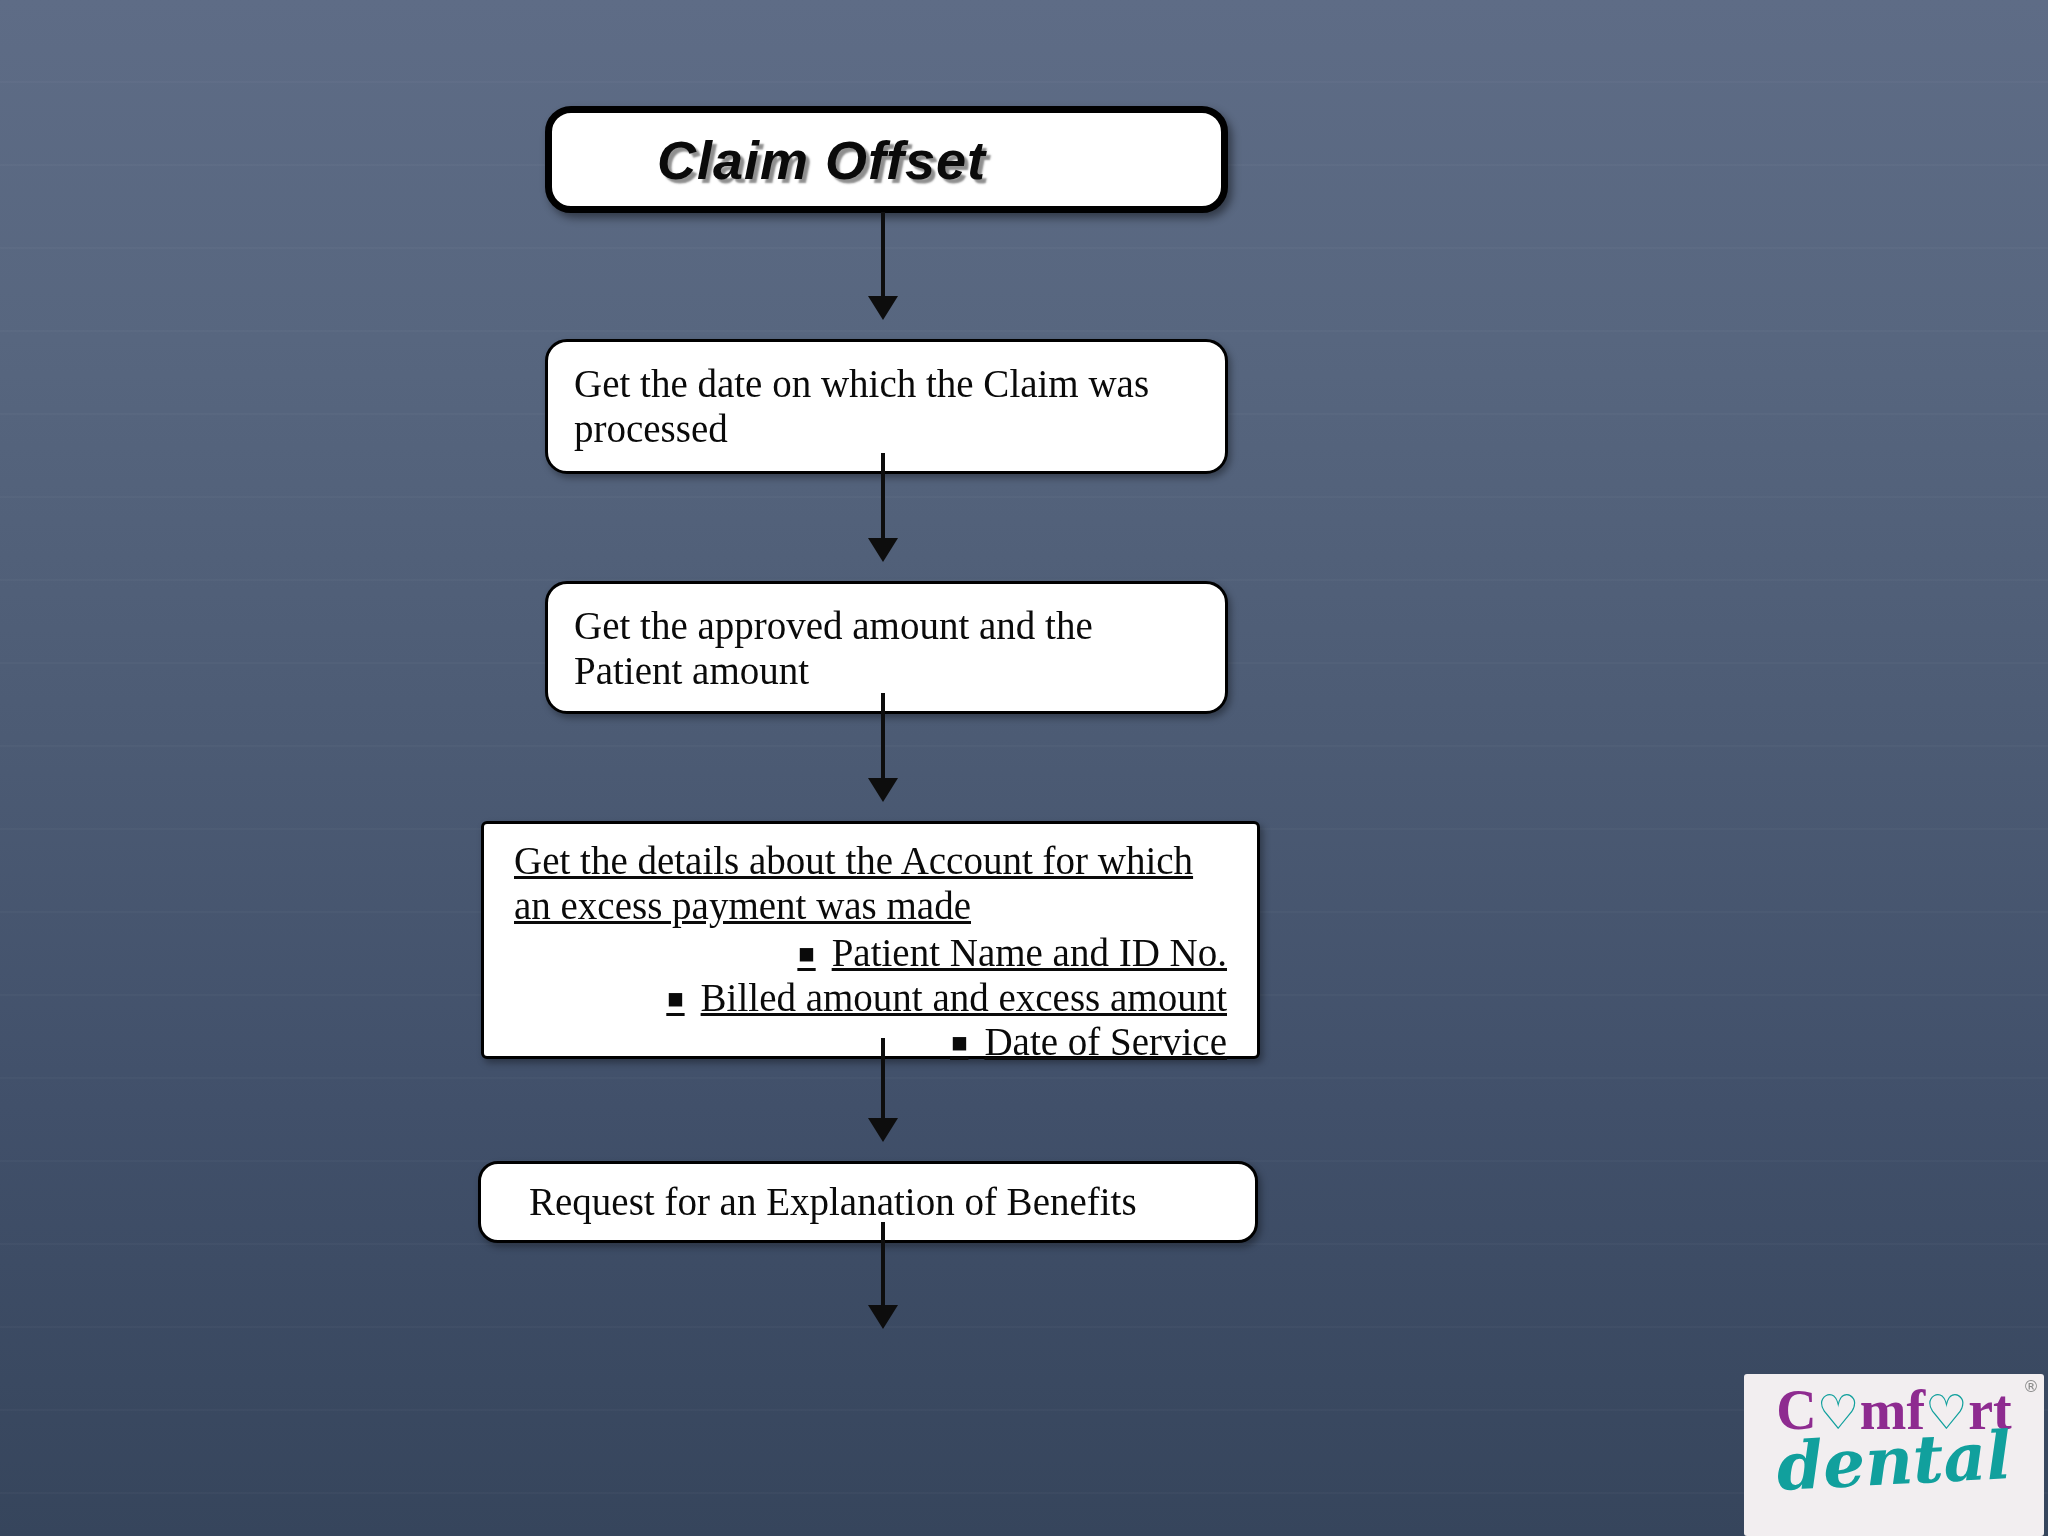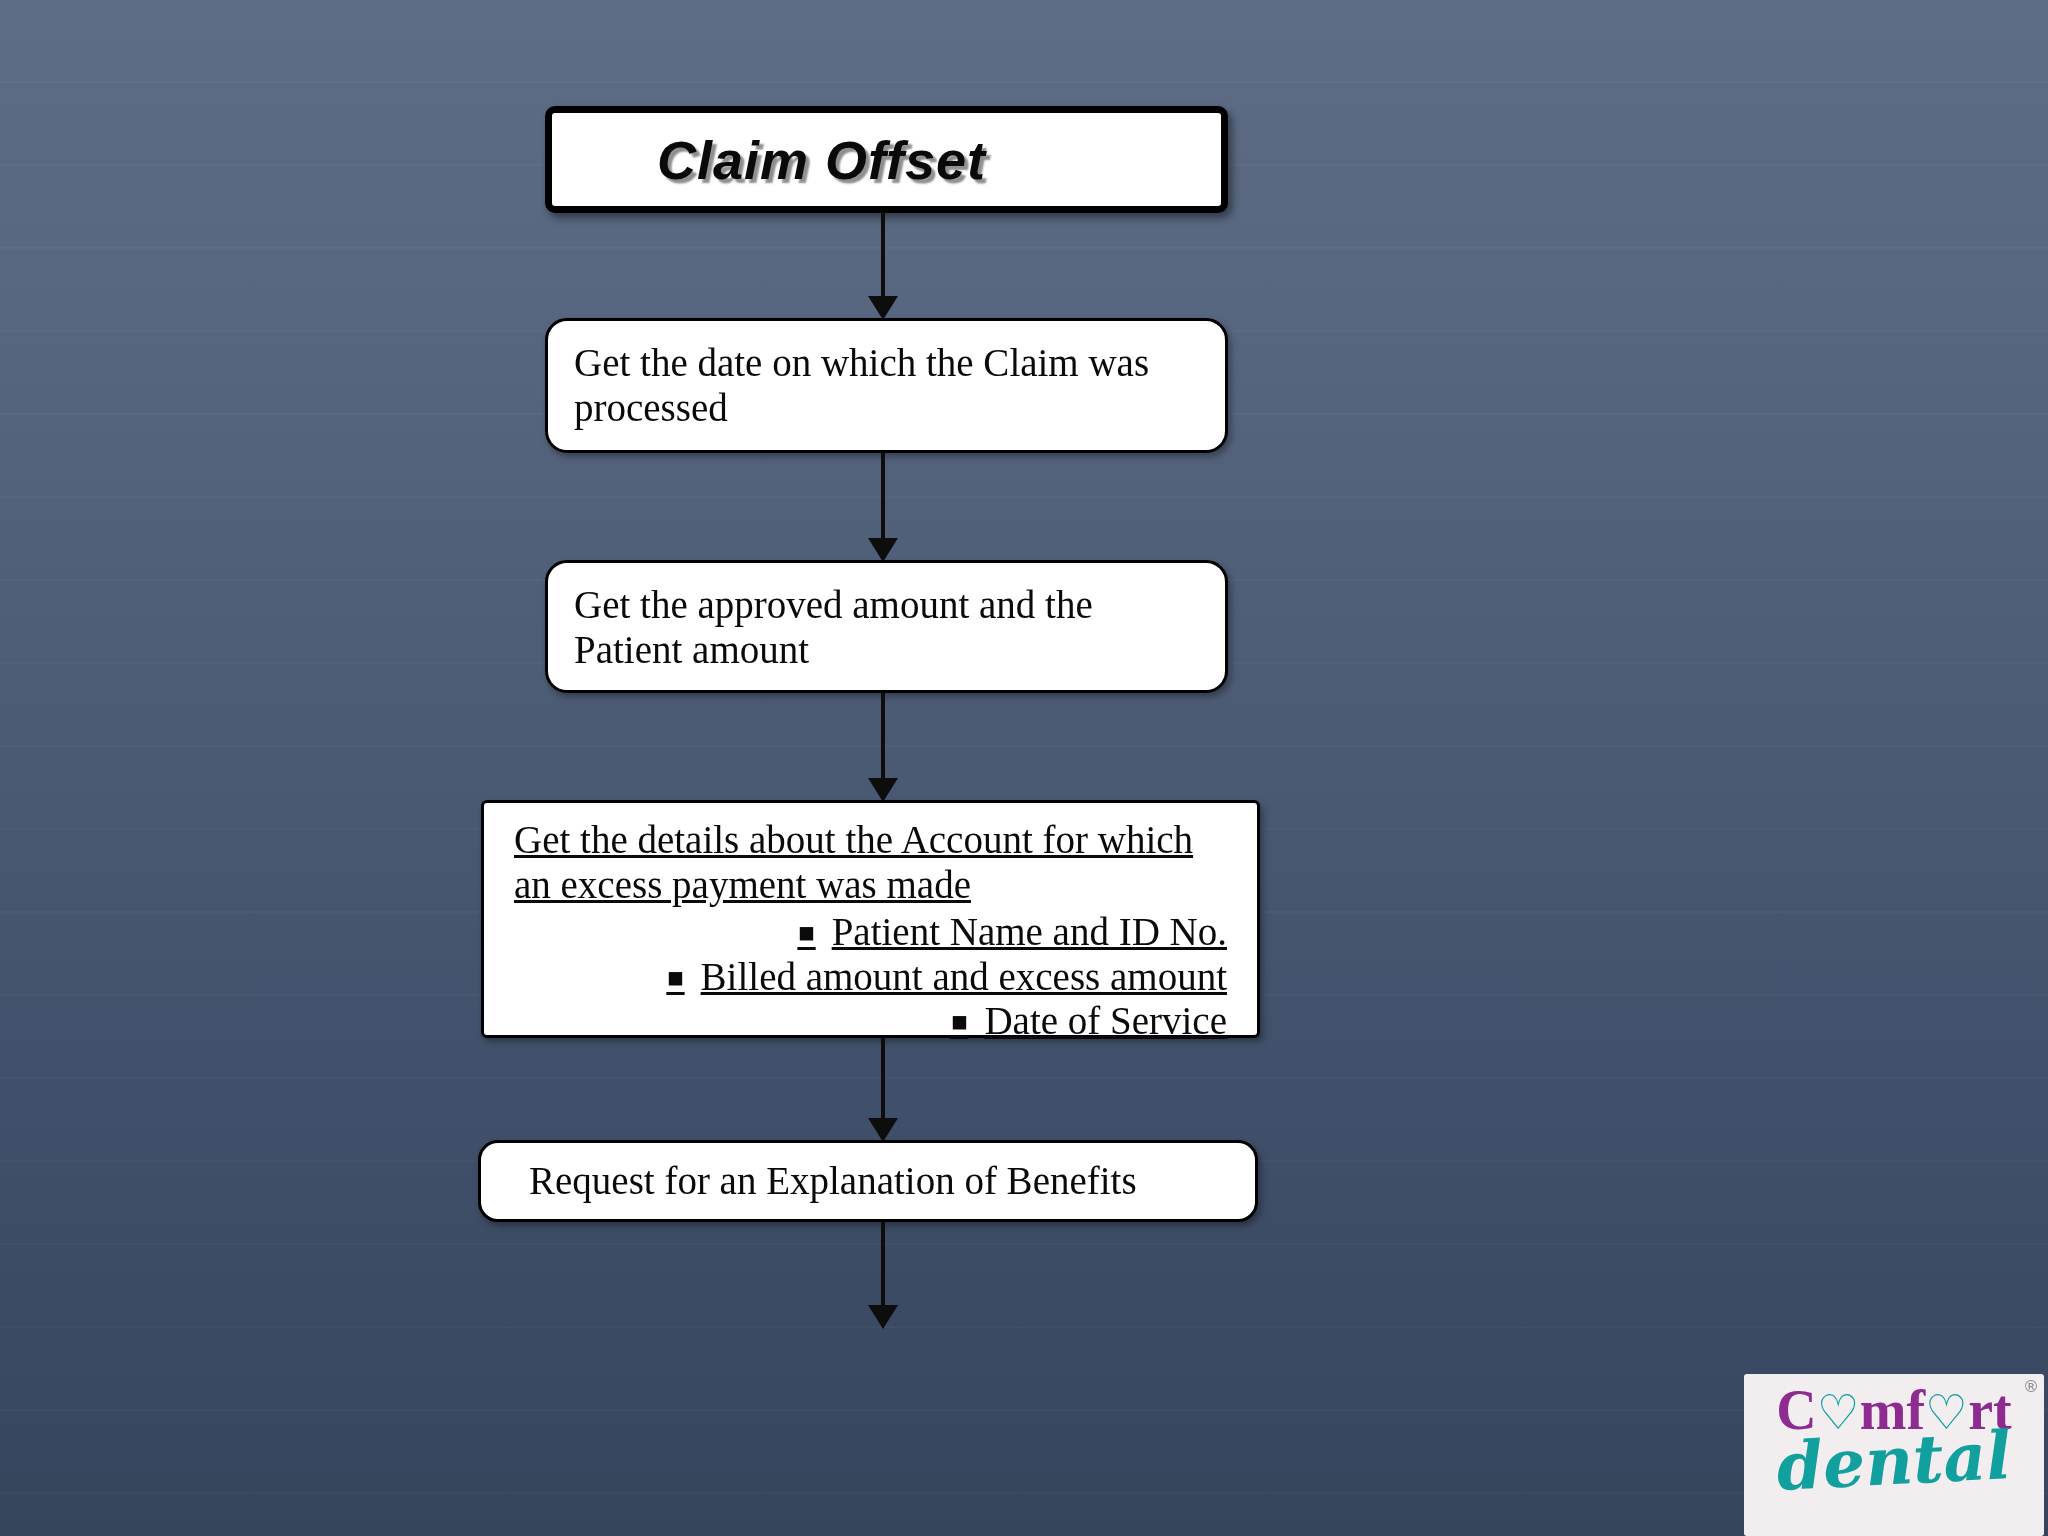--- a/index.html
+++ b/index.html
@@ -16,30 +16,30 @@
     background:repeating-linear-gradient(180deg,rgba(255,255,255,0) 0 81px,rgba(255,255,255,0.025) 81px 83px);
   }
 
   .node{
     position:absolute;box-sizing:border-box;background:#ffffff;
     border:3px solid #000;box-shadow:3px 4px 7px rgba(0,0,0,0.35);
   }
 
   .title-node{
     left:545px;top:106px;width:683px;height:107px;
-    border-width:7px;border-radius:10px;
+    border-width:7px;border-radius:26px;
     display:flex;align-items:center;justify-content:center;
     padding-right:130px;
     font-family:"Liberation Sans",sans-serif;
     font-weight:900;font-style:italic;font-size:54px;letter-spacing:1px;
     text-shadow:4px 4px 2px rgba(105,105,105,0.75);
     box-shadow:4px 5px 8px rgba(0,0,0,0.45);
   }
 
-  .step{font-size:39px;line-height:1.15;border-radius:22px;}
+  .step{font-size:39px;line-height:1.15;border-radius:22px;margin-top:21px;}
   .step1{left:545px;top:318px;width:683px;height:135px;padding:20px 26px;}
   .step2{left:545px;top:560px;width:683px;height:133px;padding:20px 26px;}
   .step3{left:481px;top:800px;width:779px;height:238px;padding:15px 30px;border-radius:6px;text-decoration:underline;}
   .step4{left:478px;top:1140px;width:780px;height:82px;padding-left:48px;
          display:flex;align-items:center;border-radius:20px;}
   .step5{left:634px;top:1327px;width:532px;height:157px;padding:14px 26px;
          border-radius:24px;background:#a9b0bd;}
 
   ul.bullets{margin:2px 0 0 0;padding:0 0 0 88px;list-style:none;}
   ul.bullets li{line-height:1.15;text-align:right;}

